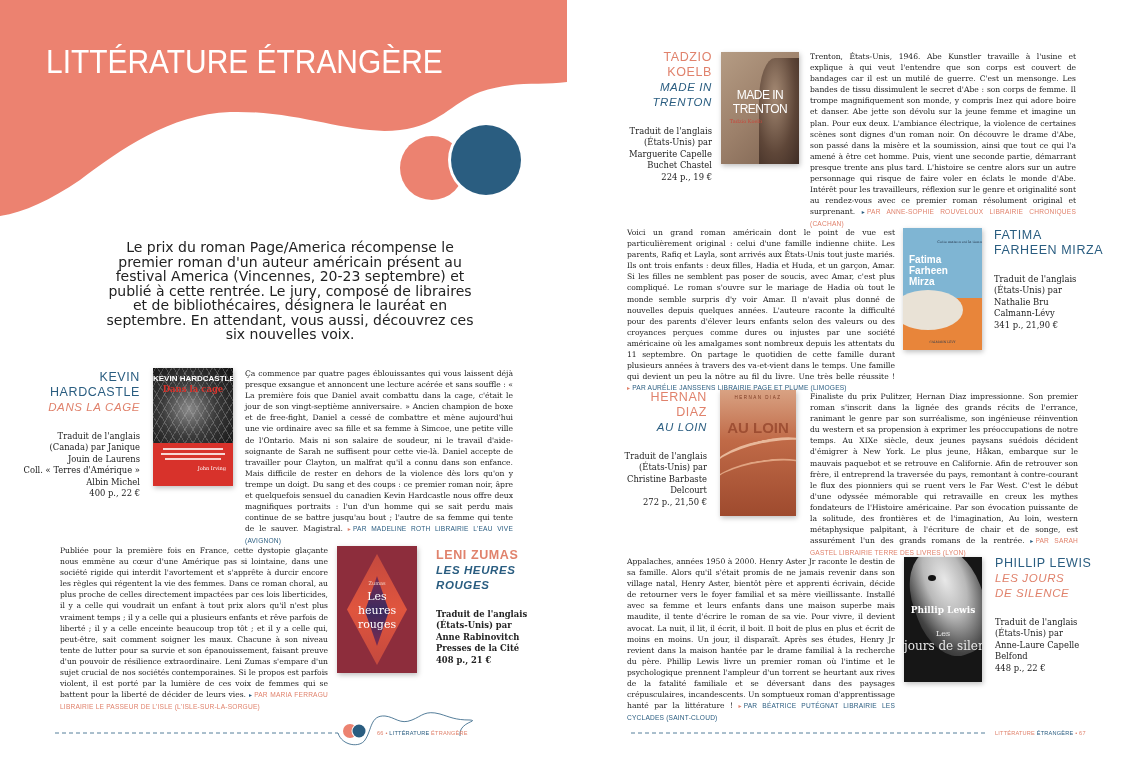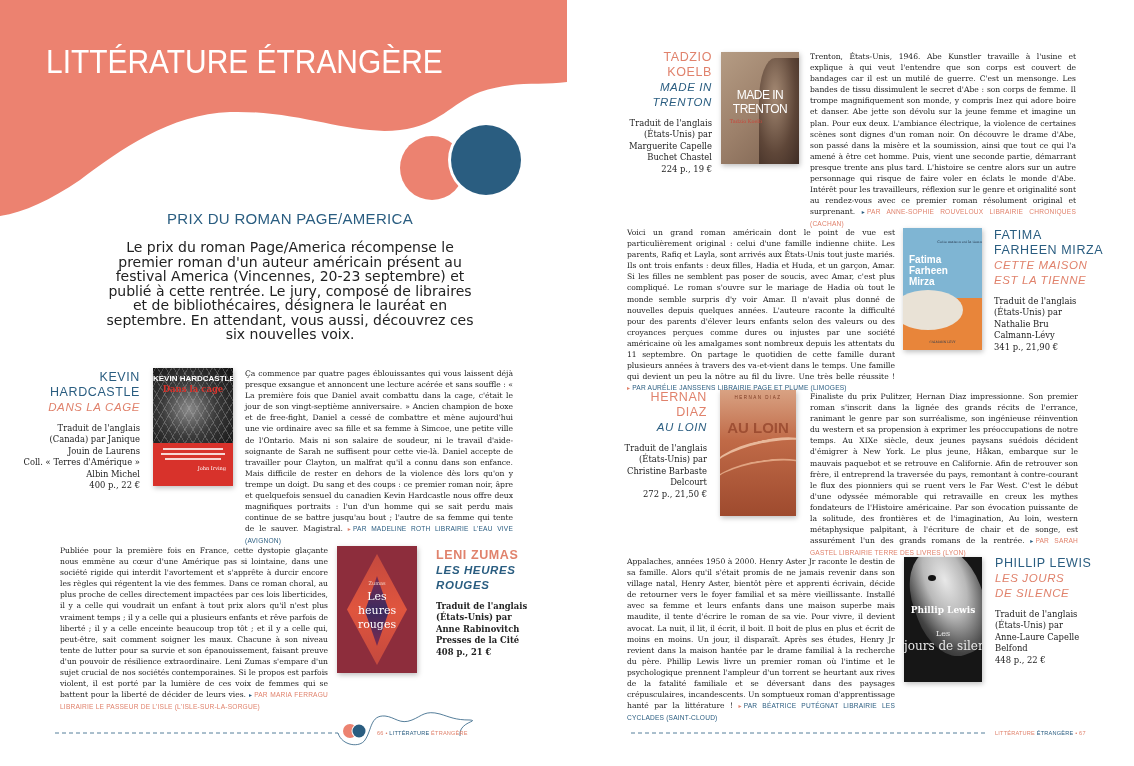--- a/index.html
+++ b/index.html
@@ -33,21 +33,21 @@
   .book-meta.left-align { text-align: left; }
   .author {
     font-family: "Liberation Sans", sans-serif; font-size: 12.5px; line-height: 15px;
     letter-spacing: 0.6px; text-transform: uppercase;
   }
   .book-title {
     font-family: "Liberation Sans", sans-serif; font-style: italic; font-size: 11.5px; line-height: 15px;
     letter-spacing: 0.6px; text-transform: uppercase;
   }
   .pub {
-    margin-top: 8px;
+    margin-top: 16px;
     font-family: "DejaVu Serif", serif; font-size: 8.4px; line-height: 11.4px; color: #222;
   }
   .blue { color: #2a5d80; }
   .coral { color: #e0826c; }
 
   .review {
     position: absolute; text-align: justify;
     font-family: "DejaVu Serif", serif; font-size: 7.6px; line-height: 11.1px; color: #1c1c1c;
   }
   .review .sig {
@@ -79,21 +79,20 @@
   <div class="page page-left">
     <svg class="header-svg" width="567" height="240" viewBox="0 0 567 240">
       <path d="M0,0 L567,0 L567,82 C540,86 515,80 480,92 C450,104 440,125 400,130 C350,136 300,110 230,112 C170,114 120,150 80,180 C50,200 25,212 0,216 Z" fill="#ec8270"></path>
       <circle cx="432" cy="168" r="32" fill="#ec8270"></circle>
       <circle cx="486" cy="160" r="38" fill="#ffffff"></circle>
       <circle cx="486" cy="160" r="35" fill="#2a5d80"></circle>
     </svg>
 
     <div class="title">LITTÉRATURE ÉTRANGÈRE</div>
 
-    <div class="prix-title">PRIX DU ROMAN PAGE/AMERICA</div>
     <div class="prix-text">Le prix du roman Page/America récompense le premier roman d'un auteur américain présent au festival America (Vincennes, 20-23 septembre) et publié à cette rentrée. Le jury, composé de libraires et de bibliothécaires, désignera le lauréat en septembre. En attendant, vous aussi, découvrez ces six nouvelles voix.</div>
 
     <div class="book-meta" style="left:40px; top:370px; width:100px;">
       <div class="author blue"><span>KEVIN</span><br><span>HARDCASTLE</span></div>
       <div class="book-title coral">DANS LA CAGE</div>
       <div class="pub">
         <div>Traduit de l'anglais</div>
         <div>(Canada) par Janique</div>
         <div>Jouin de Laurens</div>
         <div style="white-space:nowrap; margin-left:-30px;">Coll. « Terres d'Amérique »</div>
@@ -190,21 +189,20 @@
       <div class="ct" style="top:12px; color:#2a3b50; font-size:3.5px; left:18px;">Cette maison est la tienne</div>
       <div style="position:absolute; left:6px; top:26px; color:#fff; font-family:'Liberation Sans',sans-serif; font-weight:bold; font-size:10px; line-height:11px;">
         <div>Fatima</div>
         <div>Farheen</div>
         <div>Mirza</div>
       </div>
       <div class="ct" style="top:112px; color:#2a3b50; font-size:3px;">CALMANN LÉVY</div>
     </div>
     <div class="book-meta left-align" style="left:427px; top:228px; width:120px;">
       <div class="author blue"><span>FATIMA</span><br><span>FARHEEN MIRZA</span></div>
-      <div class="book-title coral"><span>CETTE MAISON</span><br><span>EST LA TIENNE</span></div>
       <div class="pub">
         <div>Traduit de l'anglais</div>
         <div>(États-Unis) par</div>
         <div>Nathalie Bru</div>
         <div>Calmann-Lévy</div>
         <div>341 p., 21,90 €</div>
       </div>
     </div>
 
     <div class="book-meta" style="left:50px; top:390px; width:90px;">

